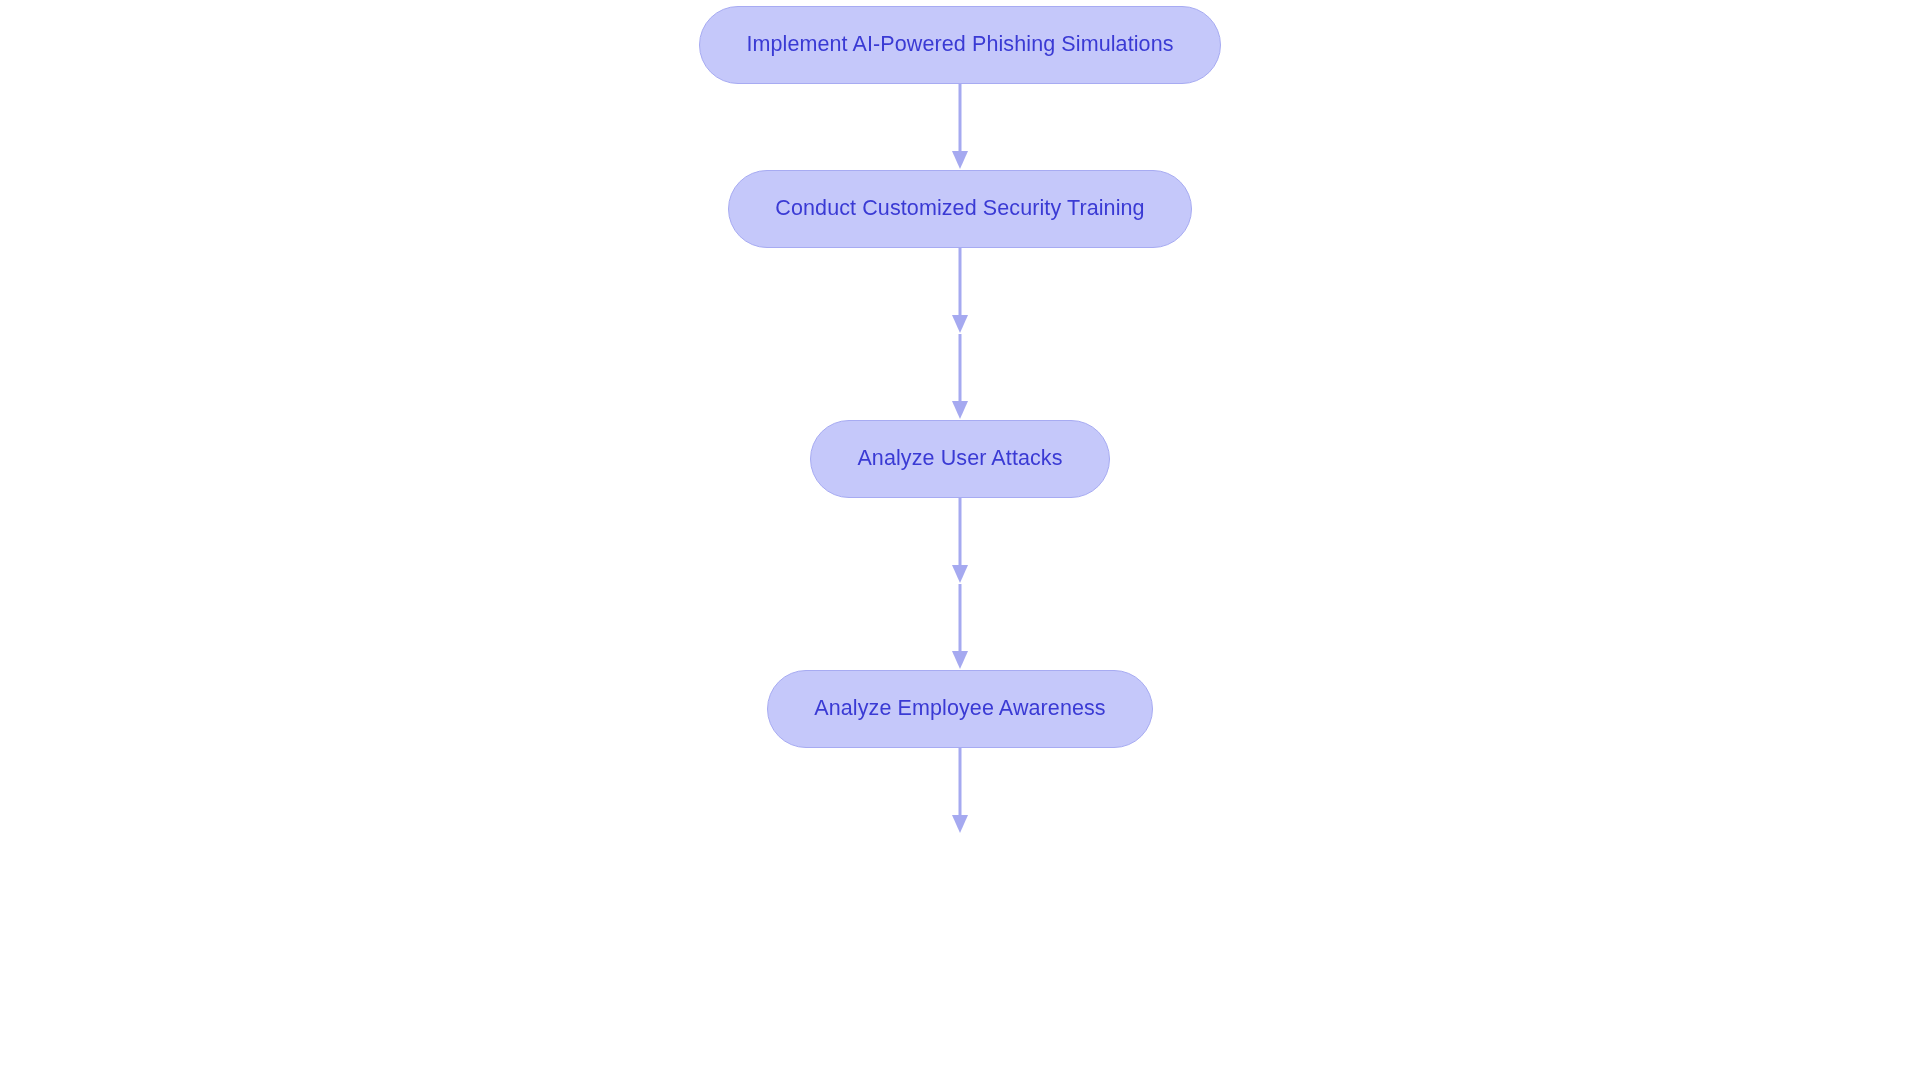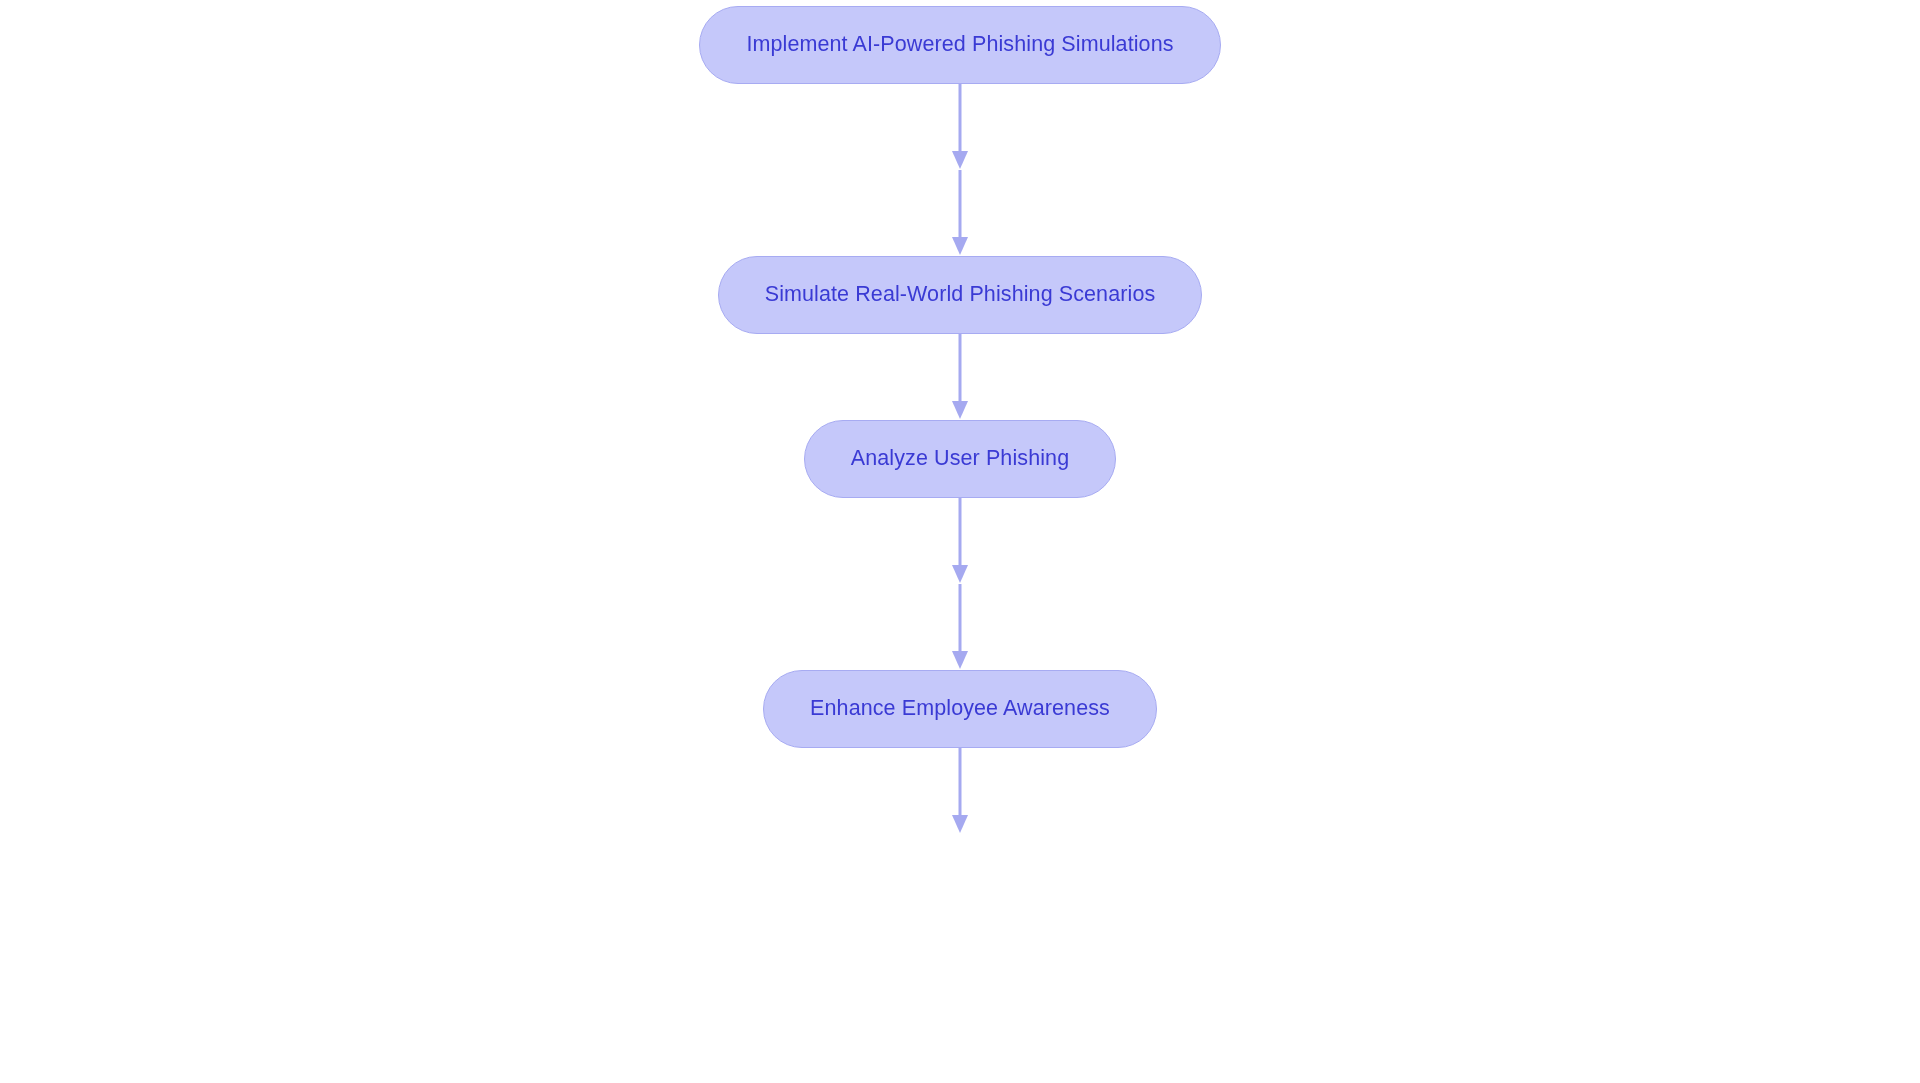--- a/index.html
+++ b/index.html
@@ -85,60 +85,60 @@
       <span class="node-label">Implement AI-Powered Phishing Simulations</span>
     </div>
 
     <div class="connector">
       <svg viewBox="0 0 24 86" xmlns="http://www.w3.org/2000/svg" aria-hidden="true">
         <line x1="12" y1="0" x2="12" y2="72" stroke="#a5a9f0" stroke-width="3"></line>
         <polygon points="12,85 4,67 20,67" fill="#a5a9f0"></polygon>
       </svg>
     </div>
 
-
-    <div class="connector">
-      <svg viewBox="0 0 24 86" xmlns="http://www.w3.org/2000/svg" aria-hidden="true">
-        <line x1="12" y1="0" x2="12" y2="72" stroke="#a5a9f0" stroke-width="3"></line>
-        <polygon points="12,85 4,67 20,67" fill="#a5a9f0"></polygon>
-      </svg>
-    </div>
-
     <div class="node">
-      <span class="node-label">Simulate Real-World Phishing Scenarios</span>
-    </div>
-
-    <div class="connector">
-      <svg viewBox="0 0 24 86" xmlns="http://www.w3.org/2000/svg" aria-hidden="true">
-        <line x1="12" y1="0" x2="12" y2="72" stroke="#a5a9f0" stroke-width="3"></line>
-        <polygon points="12,85 4,67 20,67" fill="#a5a9f0"></polygon>
-      </svg>
-    </div>
-
-    <div class="node">
-      <span class="node-label">Analyze User Phishing</span>
+      <span class="node-label">Conduct Customized Security Training</span>
     </div>
 
     <div class="connector">
       <svg viewBox="0 0 24 86" xmlns="http://www.w3.org/2000/svg" aria-hidden="true">
         <line x1="12" y1="0" x2="12" y2="72" stroke="#a5a9f0" stroke-width="3"></line>
         <polygon points="12,85 4,67 20,67" fill="#a5a9f0"></polygon>
       </svg>
     </div>
 
 
     <div class="connector">
       <svg viewBox="0 0 24 86" xmlns="http://www.w3.org/2000/svg" aria-hidden="true">
         <line x1="12" y1="0" x2="12" y2="72" stroke="#a5a9f0" stroke-width="3"></line>
         <polygon points="12,85 4,67 20,67" fill="#a5a9f0"></polygon>
       </svg>
     </div>
 
     <div class="node">
-      <span class="node-label">Enhance Employee Awareness</span>
+      <span class="node-label">Analyze User Attacks</span>
+    </div>
+
+    <div class="connector">
+      <svg viewBox="0 0 24 86" xmlns="http://www.w3.org/2000/svg" aria-hidden="true">
+        <line x1="12" y1="0" x2="12" y2="72" stroke="#a5a9f0" stroke-width="3"></line>
+        <polygon points="12,85 4,67 20,67" fill="#a5a9f0"></polygon>
+      </svg>
+    </div>
+
+
+    <div class="connector">
+      <svg viewBox="0 0 24 86" xmlns="http://www.w3.org/2000/svg" aria-hidden="true">
+        <line x1="12" y1="0" x2="12" y2="72" stroke="#a5a9f0" stroke-width="3"></line>
+        <polygon points="12,85 4,67 20,67" fill="#a5a9f0"></polygon>
+      </svg>
+    </div>
+
+    <div class="node">
+      <span class="node-label">Analyze Employee Awareness</span>
     </div>
 
     <div class="connector">
       <svg viewBox="0 0 24 86" xmlns="http://www.w3.org/2000/svg" aria-hidden="true">
         <line x1="12" y1="0" x2="12" y2="72" stroke="#a5a9f0" stroke-width="3"></line>
         <polygon points="12,85 4,67 20,67" fill="#a5a9f0"></polygon>
       </svg>
     </div>
 
 

